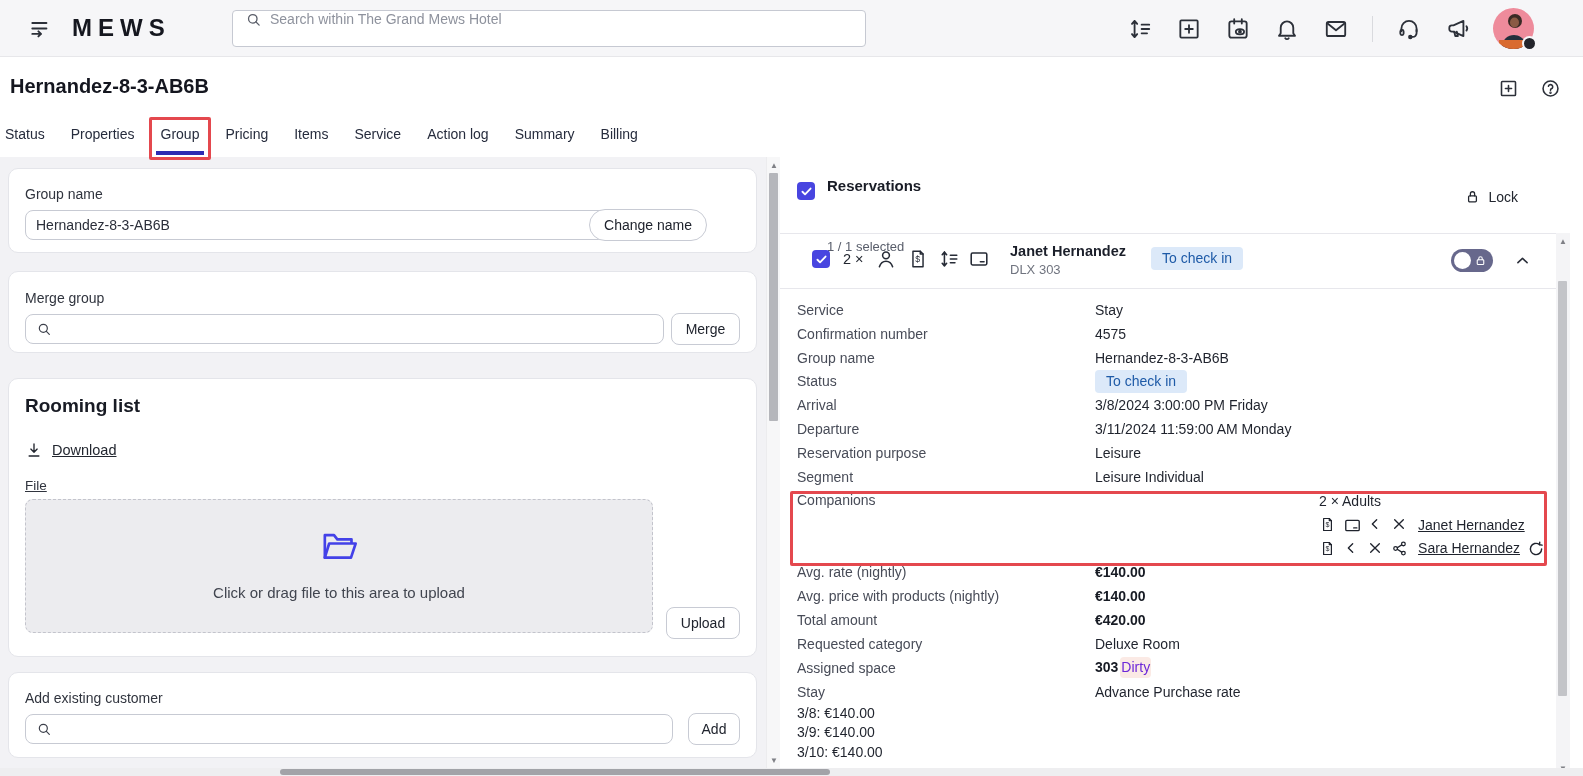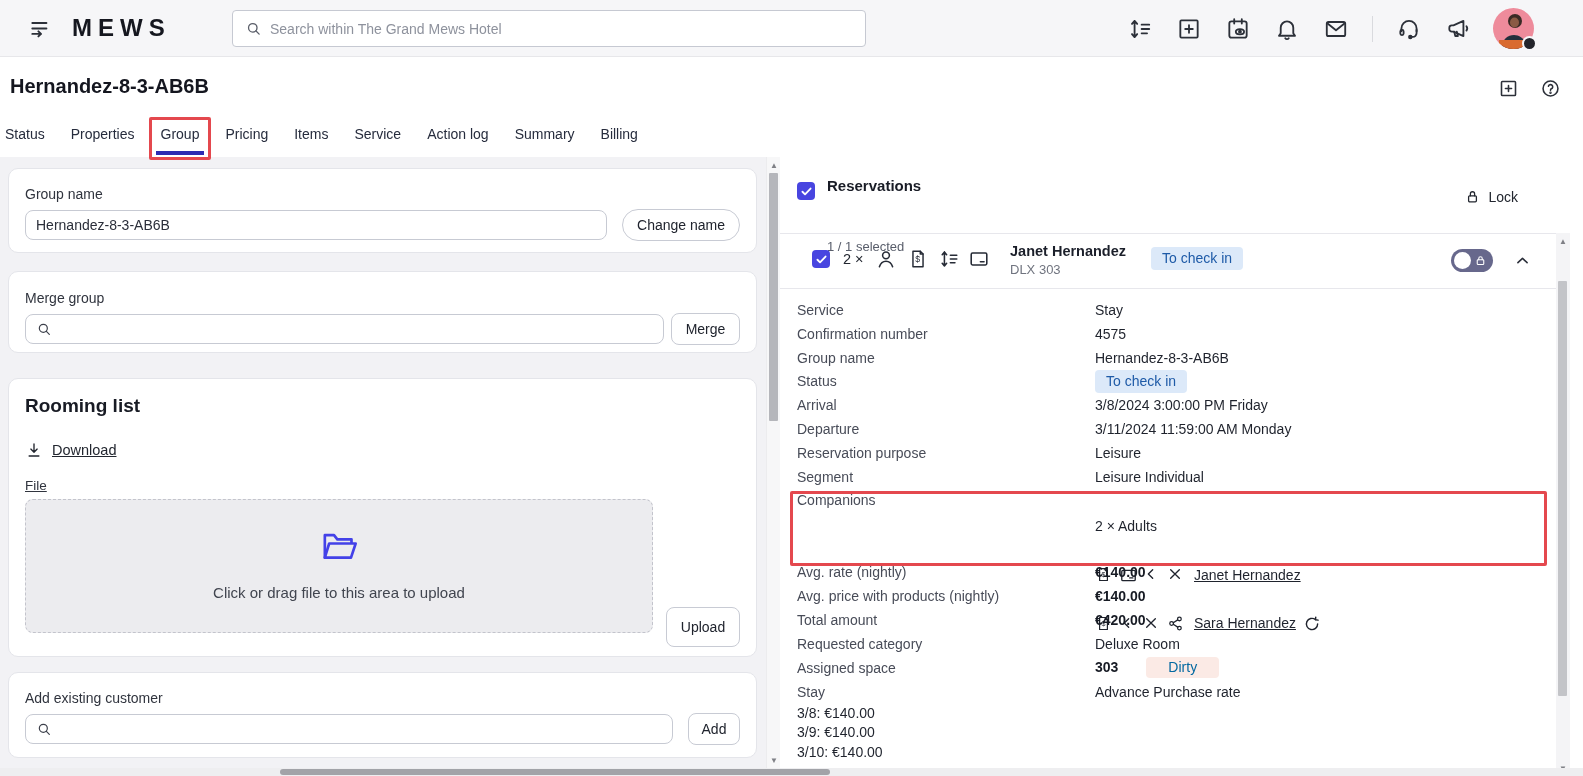--- a/index.html
+++ b/index.html
@@ -9,21 +9,21 @@
   svg { display:block; }
   .ic { color:#2c3039; }
 
   
   .topbar { position:absolute; left:0; top:0; width:1583px; height:57px;
     background:#f6f6f8; border-bottom:1px solid #e7e7ea; }
   .menu-btn { position:absolute; left:28px; top:16px; width:26px; height:26px; cursor:pointer; }
   .brand { position:absolute; left:72px; top:14px; font-size:24px; font-weight:700;
     letter-spacing:6px; color:#15171f; }
   .search-box { position:absolute; left:232px; top:10px; width:634px; height:37px;
-    background:#fff; border:1px solid #c6c9d2; border-radius:4px; display:flex; align-items:center; }
+    background:#fff; border:1px solid #c6c9d2; border-radius:4px; display:flex; align-items:flex-start; }
   .search-box svg { margin:0 8px 0 12px; }
   .search-box input { border:none; outline:none; flex:1; font-size:14px;
     font-family:"Liberation Sans",sans-serif; color:#2b2f3a; background:transparent; }
   .search-box input::placeholder { color:#8e929d; }
   .top-icons { position:absolute; right:112px; top:0; height:57px; display:flex;
     align-items:center; gap:23px; }
   .top-icons .tico { width:26px; height:26px; cursor:pointer; }
   .tdivider { width:1px; height:26px; background:#d9dade; }
   .avatar { position:absolute; right:49px; top:8px; width:41px; height:41px; border-radius:50%;
     overflow:visible; cursor:pointer; }
@@ -94,28 +94,28 @@
   .toggle .knob { position:absolute; left:3px; top:3px; width:17px; height:17px; border-radius:50%; background:#fff; }
   .toggle svg { position:absolute; right:6px; top:5px; }
   .chev-up { position:absolute; left:734px; top:95px; width:17px; height:17px; color:#2a2e39; cursor:pointer; }
 
   
   .details { position:absolute; left:17px; top:141px; right:12px; font-size:14px; }
   .d-row { display:flex; height:23.85px; align-items:center; }
   .d-label { width:298px; flex:0 0 298px; color:#484c58; }
   .d-value { color:#1f232d; }
   .bold { font-weight:700; color:#171b24; }
-  .d-row.tall { height:71.7px; align-items:flex-start; }
+  .d-row.tall { height:71.7px; align-items:flex-start;justify-content:space-between; }
   .d-row.tall .d-label { line-height:23.9px; }
   .d-row.auto { height:auto; align-items:flex-start; }
   .nights-line { line-height:19.8px; }
   .d-label.nights { line-height:19.8px; }
-  .dirty-badge { background:#fbeae5; color:#0369a1; font-size:14px; border-radius:4px;
-    padding:2px 22px 3px; margin-left:28px; display:inline-block; }
-  .comp-line { display:flex; align-items:center; height:23.9px; gap:7px;margin-top:25px; }
+  .dirty-badge { background:#fbeae5; color:#6d28d9; font-size:14px; border-radius:4px;
+    padding:2px 1px 3px; margin-left:2px; display:inline-block; }
+  .comp-line { display:flex; align-items:center; height:23.9px; gap:7px; }
   .comp-line .cico { width:17px; height:17px; color:#1f232d; cursor:pointer; }
   .comp-link { color:#1f232d; text-decoration:underline; cursor:pointer; margin-left:3px; }
   .annotate-comp { position:absolute; left:10px; top:334px; width:757px; height:75px;
     border:3px solid #e4484e; border-radius:2px; z-index:50; }
 </style>
 </head>
 <body>
 
 <div class="topbar">
   <div class="menu-btn ic">
@@ -230,21 +230,21 @@
   <div class="tab">Billing</div>
 </div>
 
 <div class="left-panel">
 
   <div class="card" style="top:11px; height:85px;">
     <div class="card-label" style="top:17px;">Group name</div>
     <div class="tinput" style="left:16px; top:41px; width:582px;">
       <input type="text" value="Hernandez-8-3-AB6B" style="">
     </div>
-    <div class="btn" style="left:613px; top:40px; width:118px; height:32px;border-radius:16px;">Change name</div>
+    <div class="btn" style="left:580px; top:40px; width:118px; height:32px;border-radius:16px;">Change name</div>
   </div>
 
   <div class="card" style="top:114px; height:82px;">
     <div class="card-label" style="top:18px;">Merge group</div>
     <div class="tinput" style="left:16px; top:42px; width:639px;">
       <svg viewBox="0 0 24 24" width="16" height="16" fill="none" stroke="#3c404b" stroke-width="1.8" stroke-linecap="round">
         <circle cx="11" cy="11" r="6"></circle>
           <path d="M15.6 15.6L20 20"></path>
       </svg>
       <input type="text" style="">
@@ -261,21 +261,21 @@
       <span>Download</span>
     </div>
     <div class="card-label" style="top:99px; font-size:13.5px;text-decoration:underline;">File</div>
     <div class="dropzone">
       <svg viewBox="0 0 24 24" width="40" height="40" fill="none" stroke="#4341e8" stroke-width="1.6" stroke-linecap="round" stroke-linejoin="round">
         <path d="M3.5 19V5.5h5.5l2 2.5h8.5V10"></path>
           <path d="M3.5 19l2.6-8.5H22L19.2 19z"></path>
       </svg>
       <div class="dz-text">Click or drag file to this area to upload</div>
     </div>
-    <div class="btn" style="left:657px; top:228px; width:74px; height:40px;">Upload</div>
+    <div class="btn" style="left:657px; top:228px; width:74px; height:32px;">Upload</div>
   </div>
 
   <div class="card" style="top:515px; height:86px;">
     <div class="card-label" style="top:17px;text-align:center;">Add existing customer</div>
     <div class="tinput" style="left:16px; top:41px; width:648px;">
       <svg viewBox="0 0 24 24" width="16" height="16" fill="none" stroke="#3c404b" stroke-width="1.8" stroke-linecap="round">
         <circle cx="11" cy="11" r="6"></circle>
           <path d="M15.6 15.6L20 20"></path>
       </svg>
       <input type="text" style="">

